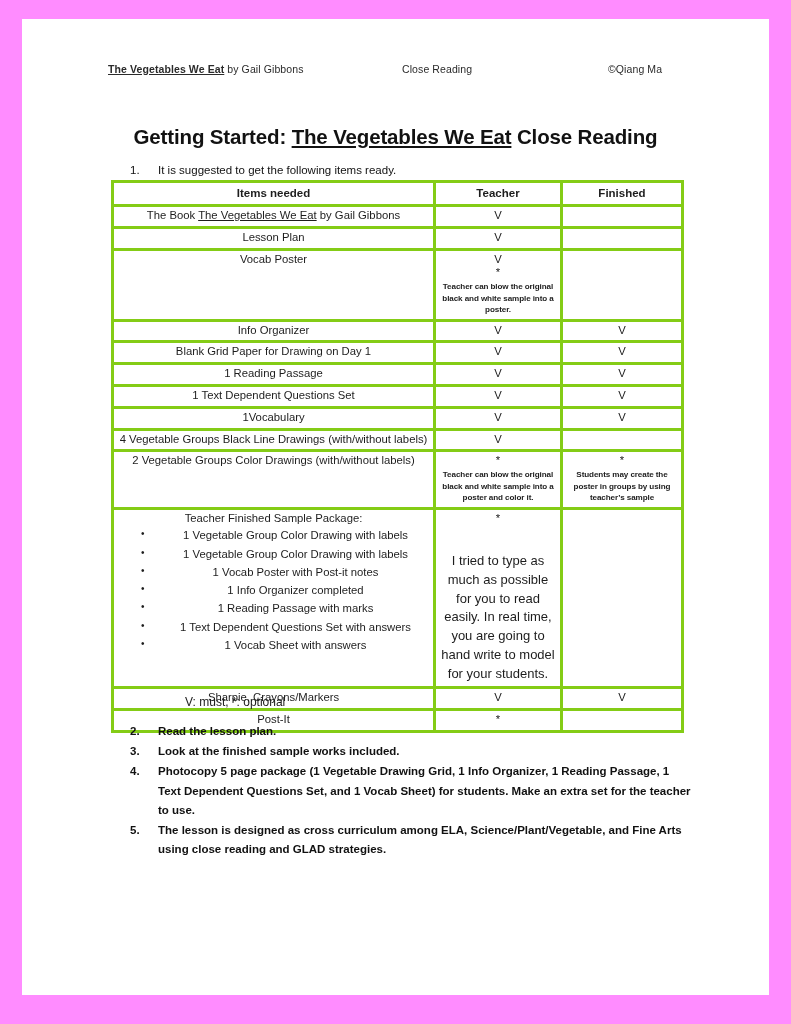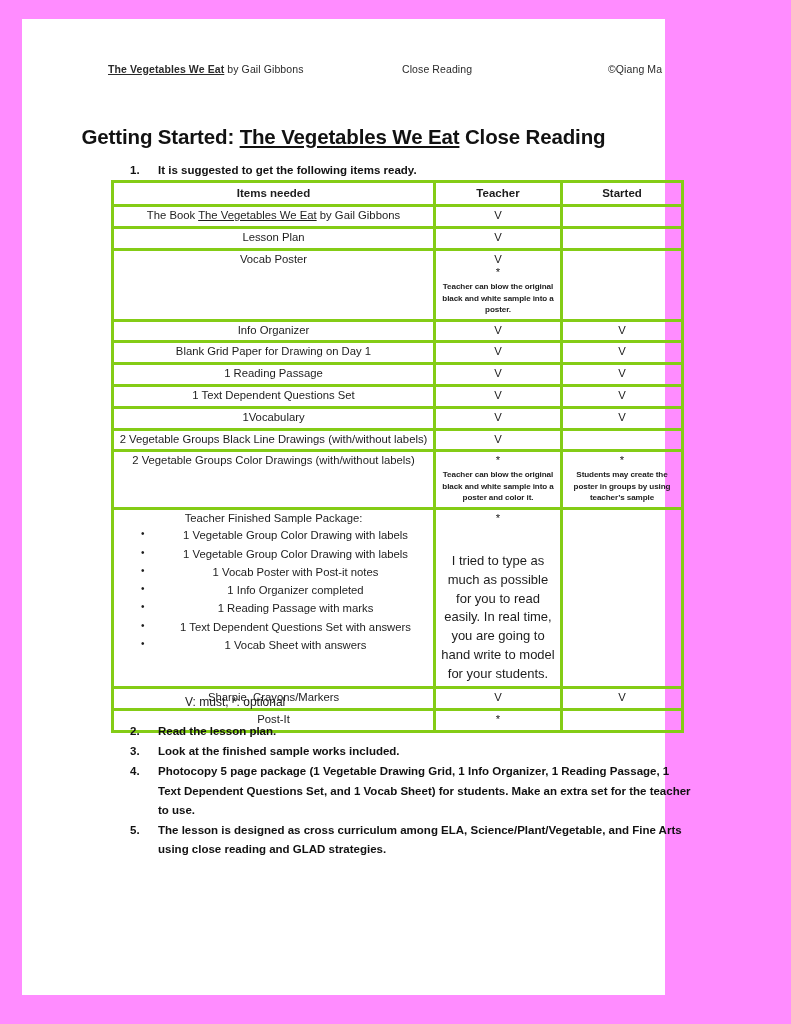--- a/index.html
+++ b/index.html
@@ -17,21 +17,21 @@
     position: absolute;
     left: 0; top: 0;
     width: 791px;
     height: 1024px;
     background: #ff8cff;
   }
   .page {
     position: absolute;
     left: 22px;
     top: 19px;
-    width: 643px;
+    width: 747px;
     height: 976px;
     background: #ffffff;
     box-sizing: border-box;
   }
   .page-inner {
     position: relative;
     padding: 0;
     width: 100%;
     height: 100%;
   }
@@ -65,21 +65,21 @@
     margin-top: 20px;
   }
   .doc-title .u { text-decoration: underline; }
 
   
   .step-one {
     position: absolute;
     left: 108px;
     top: 145px;
     font-size: 11.5px;
-    font-weight: bold;
+    font-weight: normal;
     color: #111;
   }
   .step-one .num { display: inline-block; width: 28px; }
 
   
   table.items {
     position: absolute;
     left: 89px;
     top: 161px;
     width: 570px;
@@ -193,21 +193,21 @@
       <table class="items">
         <colgroup>
           <col class="c-item">
             <col class="c-teacher">
             <col class="c-student">
         </colgroup>
         <thead>
           <tr>
             <th>Items needed</th>
             <th>Teacher</th>
-            <th>Started</th>
+            <th>Finished</th>
           </tr>
         </thead>
         <tbody>
           <tr>
             <td><span>The Book </span><span class="u-inline">The Vegetables We Eat</span><span>  by Gail Gibbons</span></td>
             <td class="cell-mark">V</td>
             <td class="cell-mark"></td>
           </tr>
           <tr>
             <td>Lesson Plan</td>
@@ -242,21 +242,21 @@
             <td>1 Text Dependent Questions Set</td>
             <td class="cell-mark">V</td>
             <td class="cell-mark">V</td>
           </tr>
           <tr>
             <td>1Vocabulary</td>
             <td class="cell-mark">V</td>
             <td class="cell-mark">V</td>
           </tr>
           <tr>
-            <td>2 Vegetable Groups Black Line Drawings (with/without labels)</td>
+            <td>4 Vegetable Groups Black Line Drawings (with/without labels)</td>
             <td class="cell-mark">V</td>
             <td class="cell-mark"></td>
           </tr>
           <tr>
             <td>2 Vegetable Groups Color Drawings (with/without labels)</td>
             <td class="cell-mark">
               <div>*</div>
               <div class="note">Teacher can blow the original black and white sample into a poster and color it.</div>
             </td>
             <td class="cell-mark">

